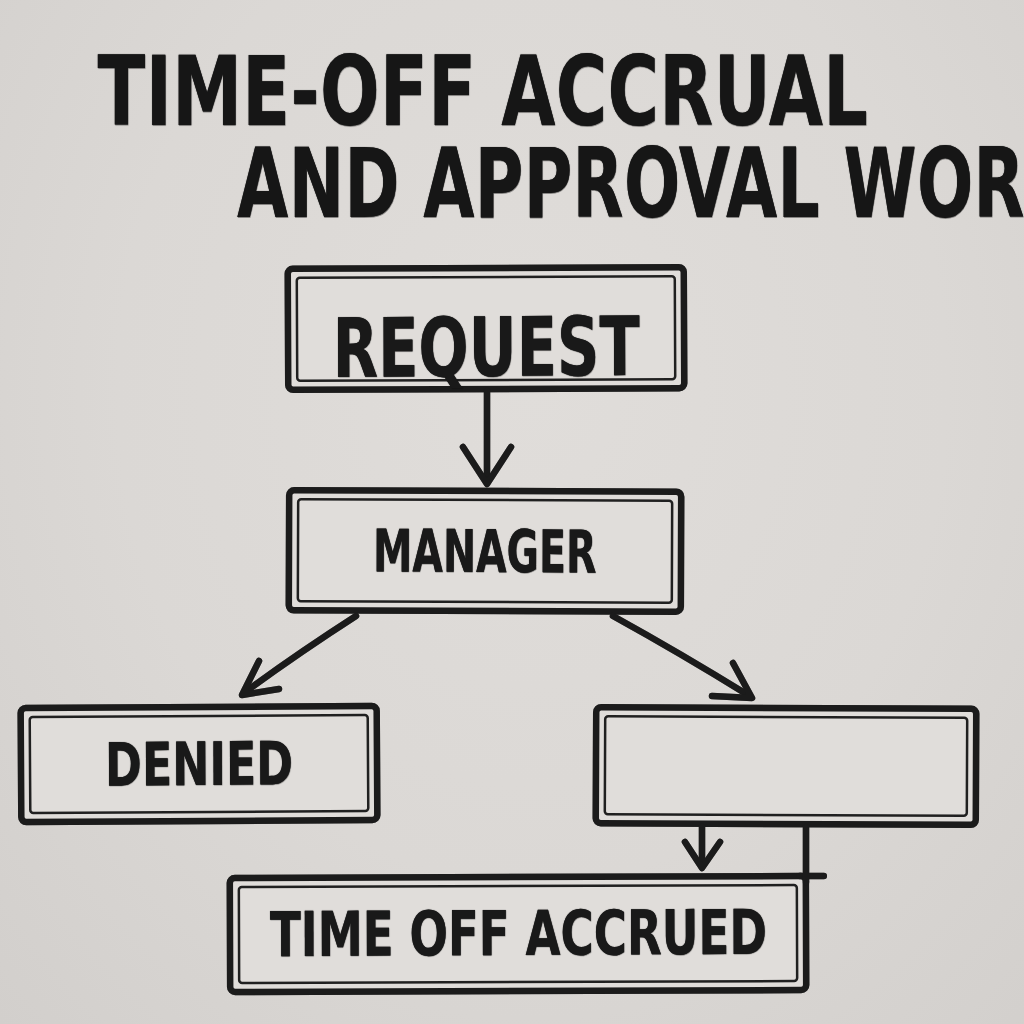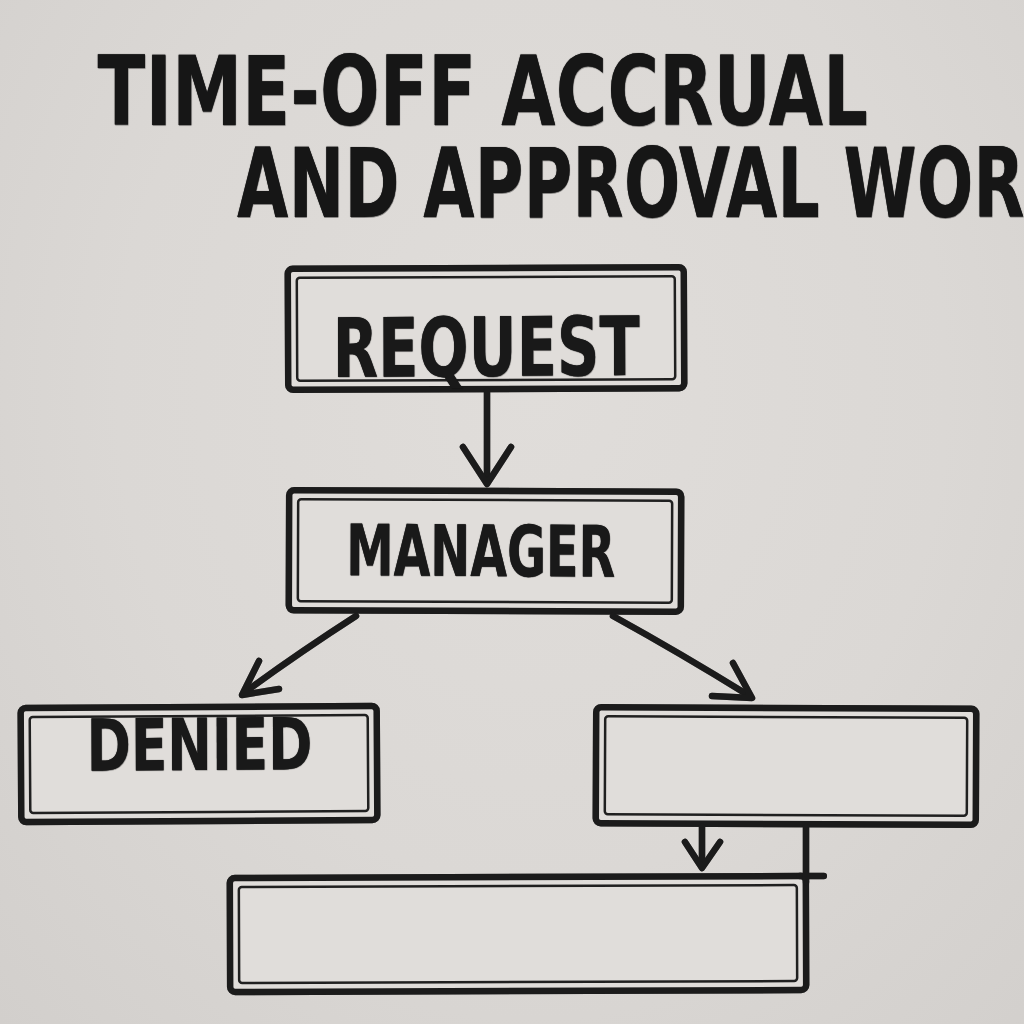--- a/index.html
+++ b/index.html
@@ -30,23 +30,23 @@
   .t-line2 > span { transform: scaleX(0.69); }
 
   .node-label {
     position: absolute; display: flex; align-items: center; justify-content: center;
     font-weight: bold; color: #191919; white-space: nowrap;
   }
   .node-label > span { display: inline-block; line-height: 1;
     text-shadow: 0 0 1px currentColor, 0.6px 0.6px 0.8px rgba(0,0,0,0.3); }
   .lbl-request  { left: 288px; top: 270px; width: 396px; height: 119px; font-size: 82px; align-items: flex-end; }
   .lbl-request  > span { transform: scaleX(0.72) rotate(-0.25deg); }
-  .lbl-manager  { left: 289px; top: 491px; width: 392px; height: 120px; font-size: 71px; justify-content: flex-end; }
+  .lbl-manager  { left: 289px; top: 491px; width: 392px; height: 120px; font-size: 59px; }
   .lbl-manager  > span { transform: scaleX(0.67) rotate(0.2deg); }
-  .lbl-denied   { left: 21px;  top: 688px; width: 356px; height: 114px; font-size: 72px; justify-content: center; }
+  .lbl-denied   { left: 21px;  top: 707px; width: 356px; height: 114px; font-size: 60px; justify-content: center; }
   .lbl-denied   > span { transform: scaleX(0.74) rotate(-0.3deg); }
   .lbl-approved { left: 596px; top: 708px; width: 380px; height: 116px; font-size: 76px; }
   .lbl-approved > span { transform: scaleX(0.65) rotate(0.25deg); }
   .lbl-timeoff  { left: 230px; top: 877px; width: 576px; height: 114px; font-size: 62px; }
   .lbl-timeoff  > span { transform: scaleX(0.73) rotate(-0.2deg); }
 </style>
 </head>
 <body>
 
 <div class="canvas">
@@ -120,14 +120,17 @@
 
   <div class="node-label lbl-request">
     <span>REQUEST</span>
   </div>
   <div class="node-label lbl-manager">
     <span>MANAGER</span>
   </div>
   <div class="node-label lbl-denied">
     <span>DENIED</span>
   </div>
+  <div class="node-label lbl-timeoff">
+    <span>TIME OFF ACCRUED</span>
+  </div>
 
 </div>
 
 </body></html>

